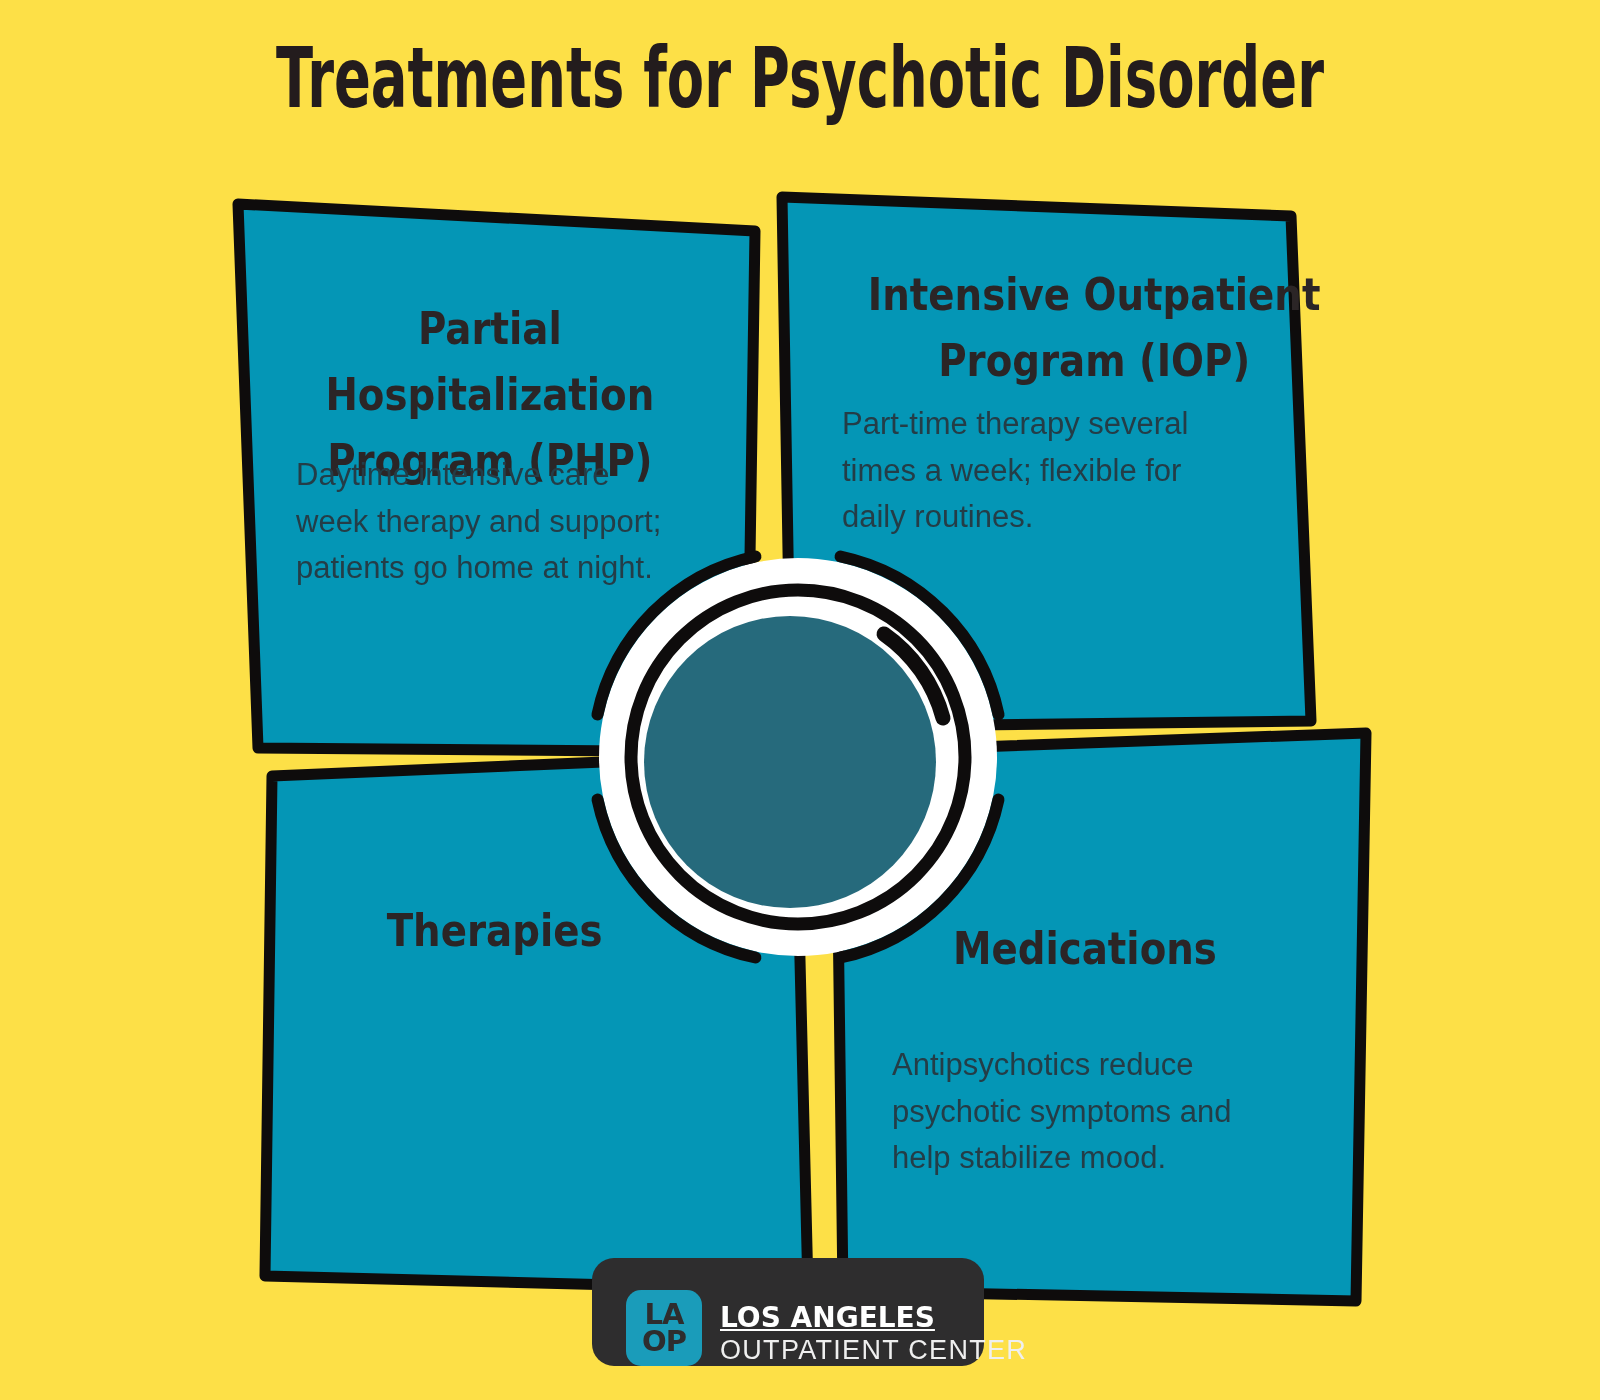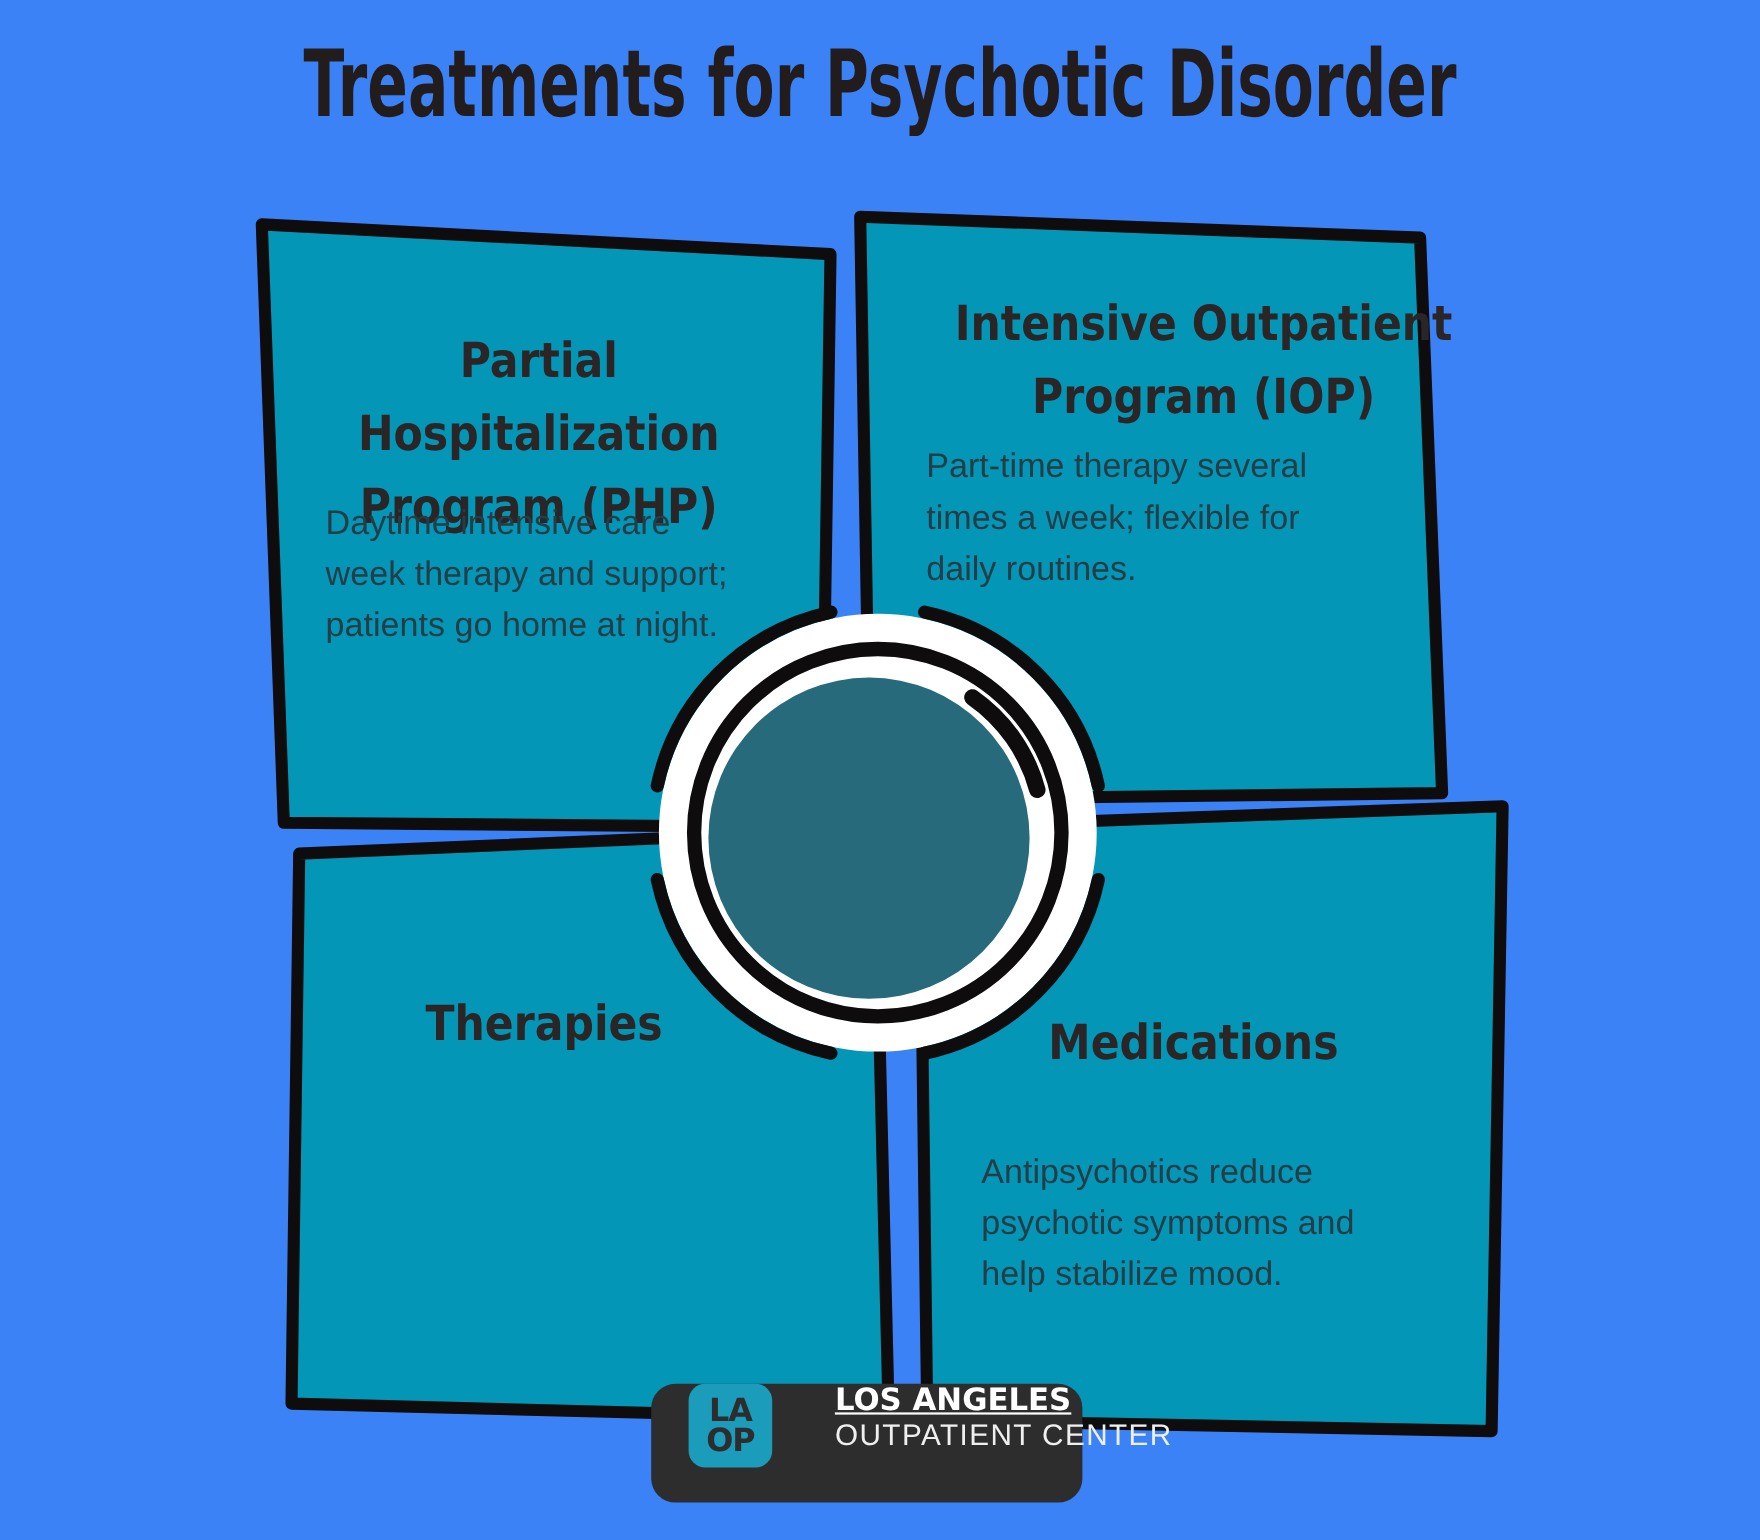--- a/index.html
+++ b/index.html
@@ -1,19 +1,19 @@
 <!DOCTYPE html>
 <html><head>
 <meta charset="utf-8">
 <style>
   html,body{margin:0;padding:0;background:#ffffff;}
   .stage{
     position:relative;
     width:1600px;height:1400px;
-    background:#3b82f6;
+    background:#fde047;
     overflow:hidden;
     font-family:"Liberation Sans", sans-serif;
   }
   
   .main-title{
     position:absolute;left:0;top:38px;width:1600px;
     text-align:center;z-index:4;margin:0;
   }
   .main-title > span{
     display:inline-block;
@@ -58,22 +58,22 @@
   .qb-iop   {left:842px; top:401px; width:440px;}
   .qt-ther  {left:275px; top:898px; width:440px;}
   .qb-ther  {left:312px; top:1042px; width:460px;}
   .qt-med   {left:862px; top:916px; width:445px;}
   .qb-med   {left:892px; top:1042px; width:440px;}
   
   .logo{
     position:absolute;z-index:5;
     left:592px;top:1258px;width:392px;height:108px;
     background:#2e2d2e;border-radius:22px;
-    display:flex;align-items:flex-start;
-    padding-left:34px;box-sizing:border-box;gap:39px;
+    display:flex;align-items:flex-end;
+    padding-left:34px;box-sizing:border-box;
   }
   .logo-mark{
     width:76px;height:76px;flex:0 0 76px;
     background:#1a9cba;border-radius:15px;
     display:flex;flex-direction:column;
     align-items:center;justify-content:center;
     font-family:"DejaVu Sans", sans-serif;
     font-weight:bold;font-size:29px;line-height:0.92;
     letter-spacing:-1px;color:#2e2d2e;
   }

